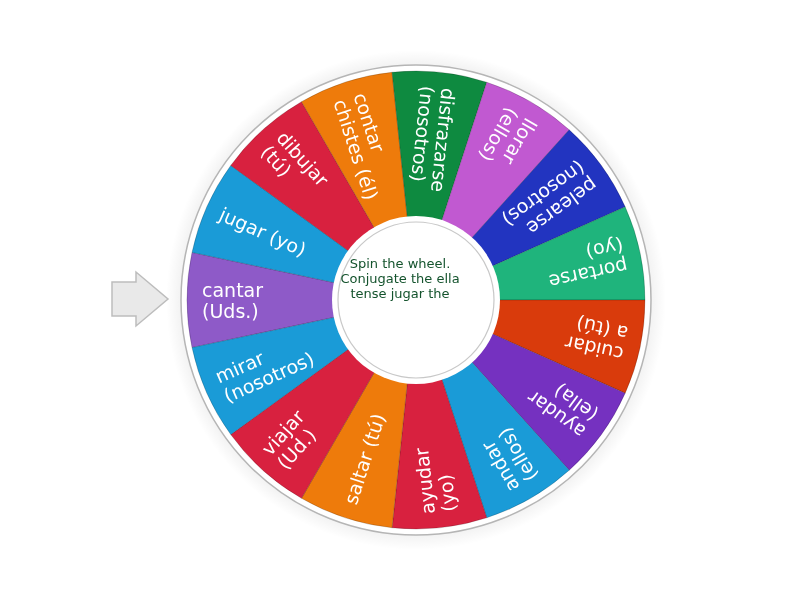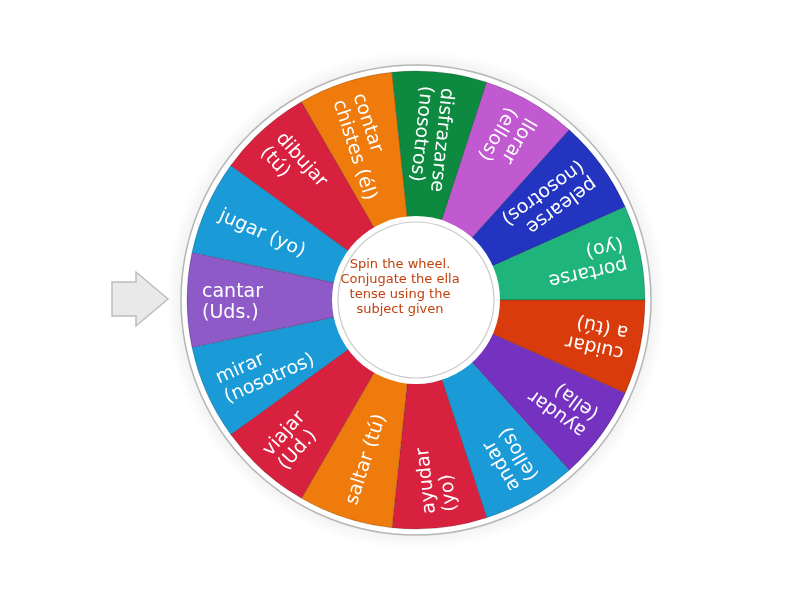--- a/index.html
+++ b/index.html
@@ -14,21 +14,21 @@
     fill: #ffffff;
     font-family: "DejaVu Sans", sans-serif;
     font-size: 19px;
   }
   .hub-text {
     position: absolute;
     left: 340px; top: 256px; width: 120px;
     text-align: center;
     font-family: "DejaVu Sans", sans-serif;
     font-size: 13px; line-height: 15px;
-    color: #c2410c;
+    color: #14532d;
   }
   .hub-text span { display: block; }
 </style>
 </head>
 <body>
 
 <svg id="stage" width="800" height="600" viewBox="0 0 800 600">
   <defs>
     <radialGradient id="shadowGrad" cx="50%" cy="50%" r="50%">
       <stop offset="88%" stop-color="#000" stop-opacity="0.10"></stop>
@@ -106,15 +106,14 @@
       </g>
     </g>
 
   <circle cx="416" cy="300" r="84" fill="#FFFFFF"></circle>
   <circle cx="416" cy="300" r="78" fill="#FFFFFF" stroke="#C8C8C8" stroke-width="1.2"></circle>
 </svg>
 
 <div class="hub-text">
   <span>Spin the wheel.</span>
   <span>Conjugate the ella</span>
-  <span>tense using the</span>
-  <span>subject given</span>
+  <span>tense jugar the</span>
 </div>
 
 </body></html>

